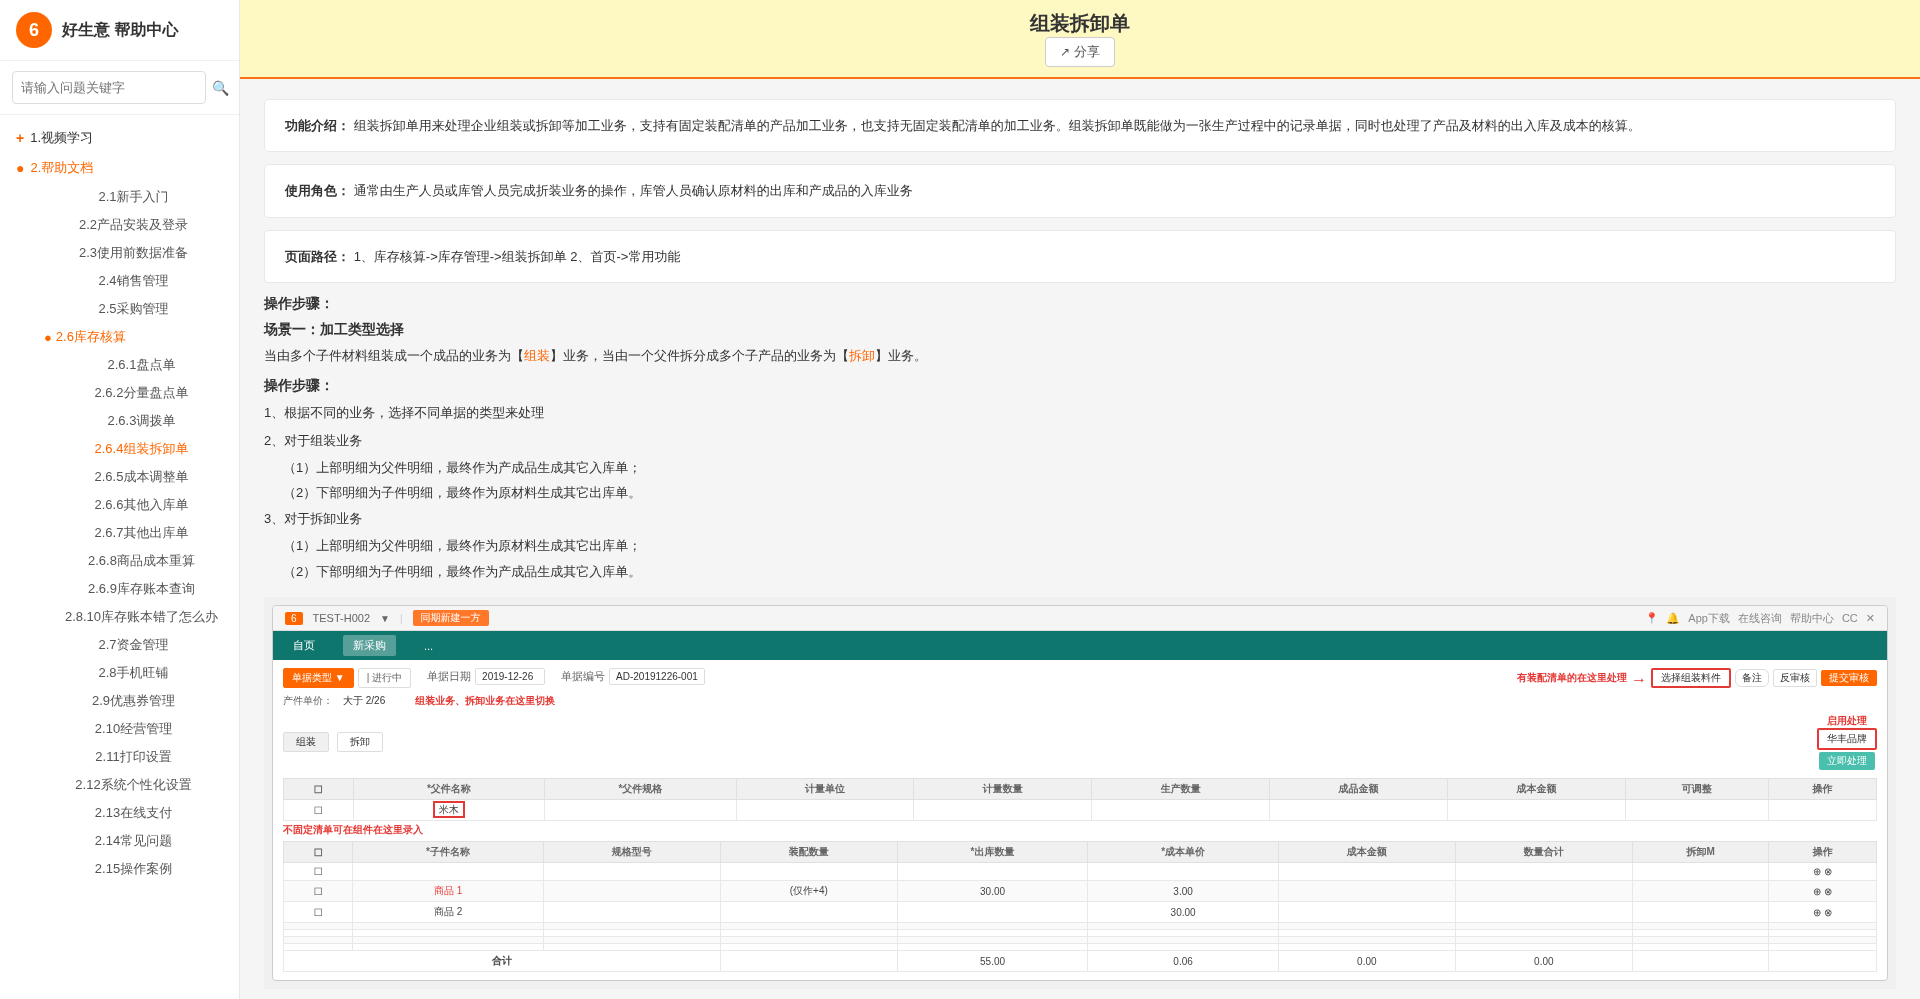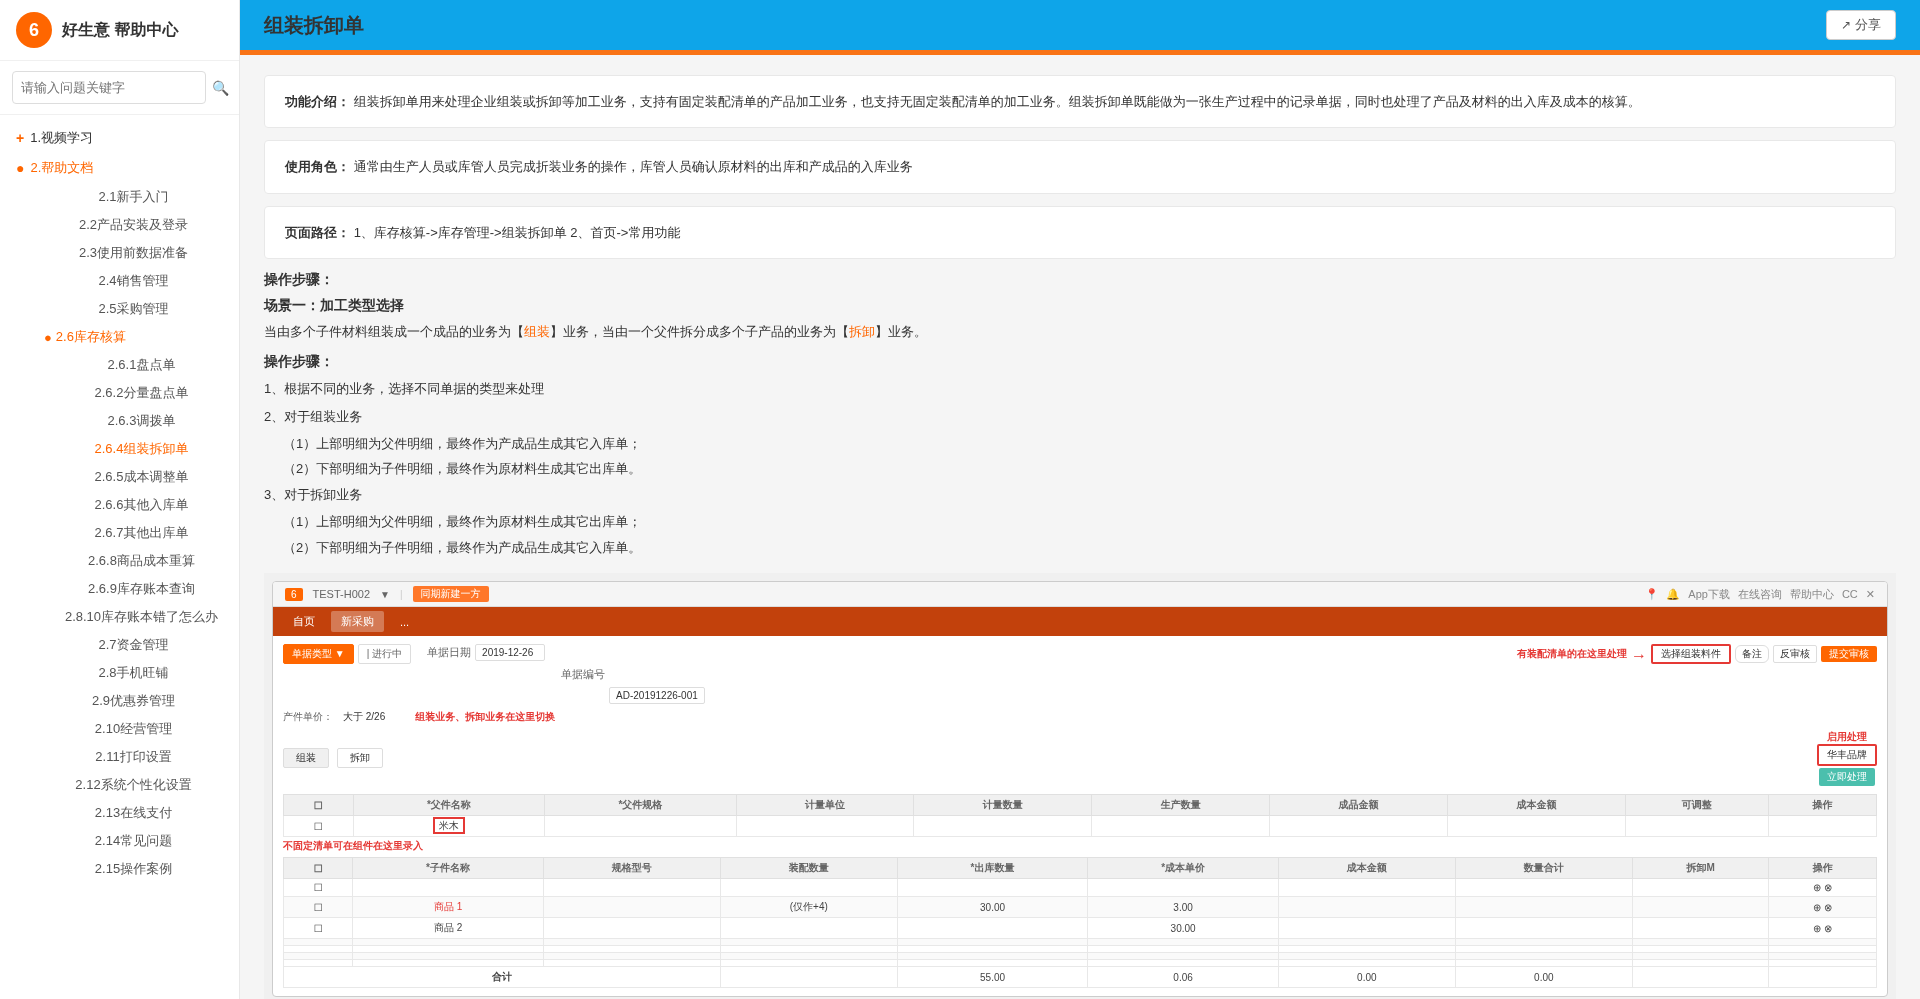--- a/index.html
+++ b/index.html
@@ -72,24 +72,24 @@
 
     
     #main {
       flex: 1;
       display: flex;
       flex-direction: column;
       overflow: hidden;
       background: #f5f5f5;
     }
     .top-bar {
-      background: #0ea5e9;
-      border-bottom: 5px solid #f97316;
+      background: #fef9c3;
+      border-bottom: 2px solid #f97316;
       padding: 10px 24px;
-      display: flex; align-items: center; justify-content: space-between;
+      display: flex; align-items: center; justify-content: space-between; flex-direction: column;
     }
     .page-title-text {
       font-size: 20px; font-weight: bold; color: #333;
     }
     .share-btn {
       border: 1px solid #ccc; border-radius: 4px;
       padding: 5px 14px; font-size: 13px; color: #555;
       cursor: pointer; background: #fff;
       display: flex; align-items: center; gap: 4px;
     }
@@ -123,23 +123,23 @@
     }
     .app-header {
       background: #f5f5f5;
       border-bottom: 1px solid #ddd;
       padding: 4px 12px;
       display: flex; align-items: center; justify-content: space-between;
     }
     .app-header-left { display: flex; align-items: center; gap: 10px; font-size: 11px; color: #666; }
     .app-header-right { display: flex; align-items: center; gap: 8px; font-size: 11px; color: #888; }
     .app-nav {
-      background: #c2410c;
+      background: #0f766e;
       padding: 4px 10px;
-      display: flex; align-items: center; gap: 6px;
+      display: flex; align-items: center; gap: 18px;
     }
     .app-nav-item {
       color: #fff; font-size: 11px; padding: 3px 10px;
       border-radius: 2px; cursor: pointer;
     }
     .app-nav-item.selected { background: rgba(255,255,255,0.3); }
     .app-body { padding: 8px 10px; font-size: 11px; }
     .form-field { display: flex; align-items: center; gap: 4px; }
     .form-label { color: #666; white-space: nowrap; }
     .form-input { border: 1px solid #d0d0d0; padding: 2px 6px; border-radius: 2px; font-size: 10px; min-width: 70px; }
@@ -303,21 +303,21 @@
             <div class="type-tabs">
               <div class="type-tab active">单据类型 ▼</div>
               <div class="type-tab">|&nbsp;进行中</div>
             </div>
             <div class="form-field">
               <span class="form-label">单据日期</span>
               <span class="form-input" style="border:1px solid #ddd;padding:2px 6px;border-radius:2px;font-size:10px;">2019-12-26</span>
             </div>
             <div class="form-field">
               <span class="form-label">单据编号</span>
-              <span class="form-input" style="border:1px solid #ddd;padding:2px 6px;border-radius:2px;font-size:10px;margin-top:43px;">AD-20191226-001</span>
+              <span class="form-input" style="border:1px solid #ddd;padding:2px 6px;border-radius:2px;font-size:10px;">AD-20191226-001</span>
             </div>
 
             <div style="display:flex;align-items:center;gap:4px;margin-left:auto;">
               <span class="annotation-label">有装配清单的在这里处理</span>
               <span class="arrow-right">→</span>
               <span style="border:2px solid #e53935;padding:1px 8px;border-radius:2px;font-size:10px;background:#fff;">选择组装料件</span>
               <span style="border:1px solid #ddd;padding:1px 6px;border-radius:6px;font-size:10px;">备注</span>
               <span style="border:1px solid #ddd;padding:1px 6px;border-radius:2px;font-size:10px;">反审核</span>
               <span style="background:#ff6600;color:#fff;padding:1px 8px;border-radius:2px;font-size:10px;">提交审核</span>
             </div>

